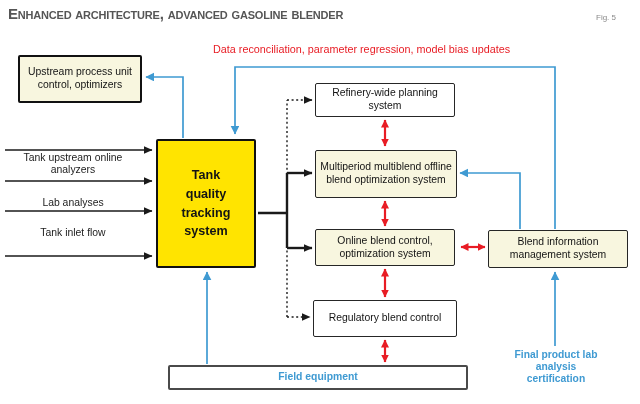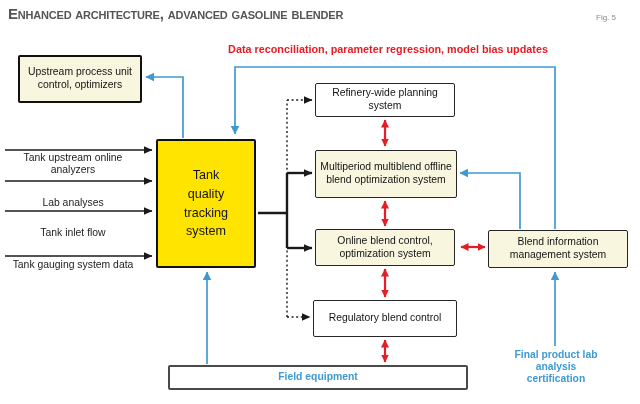--- a/index.html
+++ b/index.html
@@ -12,40 +12,40 @@
     position:absolute;left:8px;top:5px;
     font-variant:small-caps;font-weight:700;font-size:15px;
     letter-spacing:-0.2px;color:var(--titlegray);
   }
   .fig-label{
     position:absolute;left:596px;top:13px;width:40px;
     font-size:8px;color:#8a8a8a;
   }
   .annotation-red{
     position:absolute;left:213px;top:44px;width:350px;
-    color:var(--red);font-weight:700;font-size:10.8px;text-align:center;line-height:1.1;
+    color:var(--red);font-weight:400;font-size:10.8px;text-align:left;line-height:1.1;
   }
   .annotation-blue{
     position:absolute;left:509px;top:349px;width:94px;
     color:var(--blue);font-weight:700;font-size:10.3px;text-align:center;line-height:1.18;
   }
   .input-label{
     position:absolute;left:0;width:146px;text-align:center;
     font-size:10.4px;line-height:1.18;color:#1c1c1c;margin-top:31px;
   }
   .box{
     position:absolute;display:flex;align-items:center;justify-content:center;
     text-align:center;font-size:10.4px;line-height:1.22;color:#141414;
     background:#fff;border:1.5px solid #262626;border-radius:2px;box-sizing:border-box;
   }
   .cream{background:var(--cream);}
   .heavy{border-width:2px;border-color:#111;}
   .tank{
     background:var(--yellow);border:2px solid #111;
-    font-weight:400;font-size:12.6px;line-height:1.5;padding:0 25px;
+    font-weight:700;font-size:12.6px;line-height:1.5;padding:0 25px;
   }
   .field{border:2px solid #4a4a4a;color:var(--blue);font-weight:700;text-align:right;}
   svg.layer{position:absolute;left:0;top:0;pointer-events:none;}
   .ln-black{stroke:var(--ink);stroke-width:1.5;fill:none;}
   .ln-main{stroke:var(--ink);stroke-width:2.4;fill:none;}
   .ln-dot{stroke:var(--ink);stroke-width:1.4;fill:none;stroke-dasharray:2 2.6;}
   .ln-red{stroke:var(--red);stroke-width:2.2;fill:none;}
   .ln-blue{stroke:var(--blue);stroke-width:1.7;fill:none;}
   .mk-black{fill:var(--ink);}
   .mk-red{fill:var(--red);}
@@ -57,21 +57,20 @@
 <div id="stage">
 
   <div class="title">Enhanced architecture, advanced gasoline blender</div>
   <div class="fig-label">Fig. 5</div>
 
   <div class="annotation-red">Data reconciliation, parameter regression, model bias updates</div>
 
   <div class="input-label" style="top:121px">Tank upstream online analyzers</div>
   <div class="input-label" style="top:196px">Tank inlet flow</div>
   <div class="input-label" style="top:166px">Lab analyses</div>
-  <div class="input-label" style="top:228px">Tank gauging system data</div>
 
   <div class="box cream heavy" style="left:18px;top:55px;width:124px;height:48px">Upstream process unit control, optimizers</div>
 
   <div class="box tank" style="left:156px;top:139px;width:100px;height:129px">Tank quality tracking system</div>
 
   <div class="box" style="left:315px;top:83px;width:140px;height:34px">Refinery-wide planning system</div>
 
   <div class="box cream" style="left:315px;top:150px;width:142px;height:48px">Multiperiod multiblend offline blend optimization system</div>
 
   <div class="box cream" style="left:315px;top:229px;width:140px;height:37px">Online blend control, optimization system</div>

